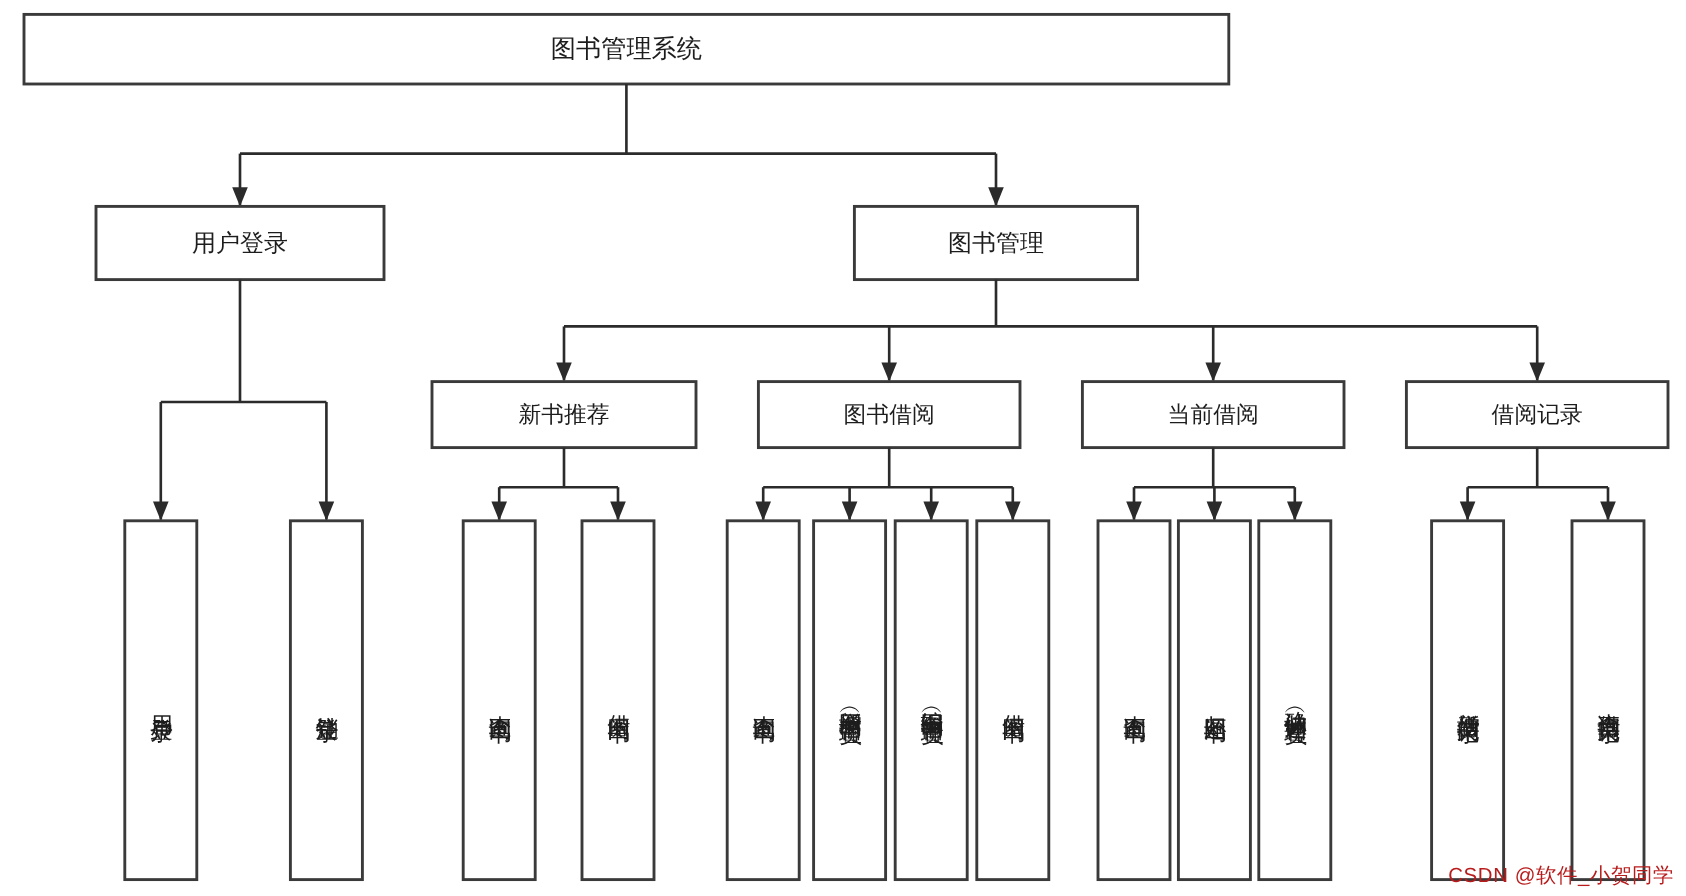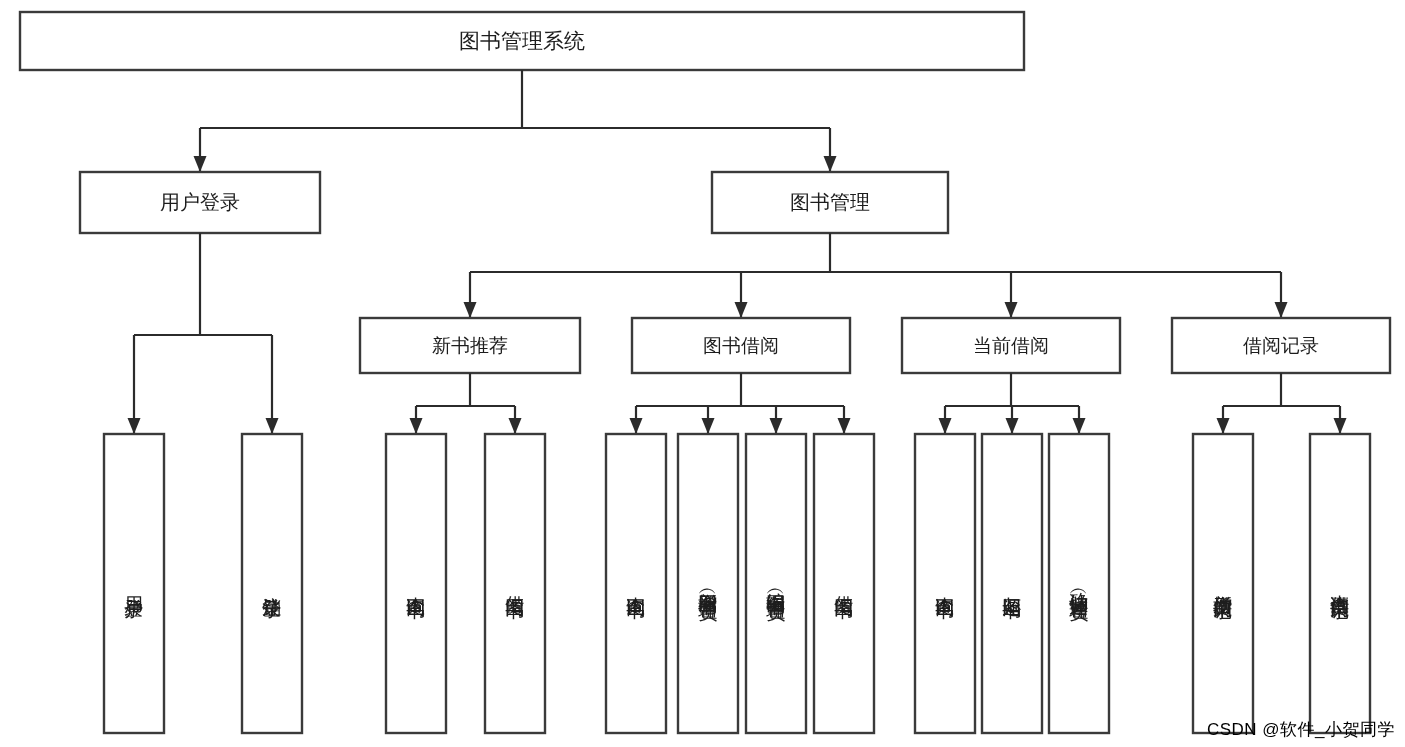--- a/index.html
+++ b/index.html
@@ -76,21 +76,21 @@
     letter-spacing: 1.5px;
     white-space: nowrap;
     text-align: center;
   }
   .watermark {
     position: absolute;
     right: 10px;
     bottom: 6px;
     font-family: "Liberation Sans", "DejaVu Sans", sans-serif;
     font-size: 17px;
-    color: #000000;
+    color: #b91c1c;
     letter-spacing: 0.5px;
     white-space: nowrap;
     user-select: none;
   }
 </style>
 </head>
 <body>
 
 <div id="diagram-root">
   <svg class="diagram-canvas" id="diagram-canvas" viewBox="0 0 1405 747" xmlns="http://www.w3.org/2000/svg">

